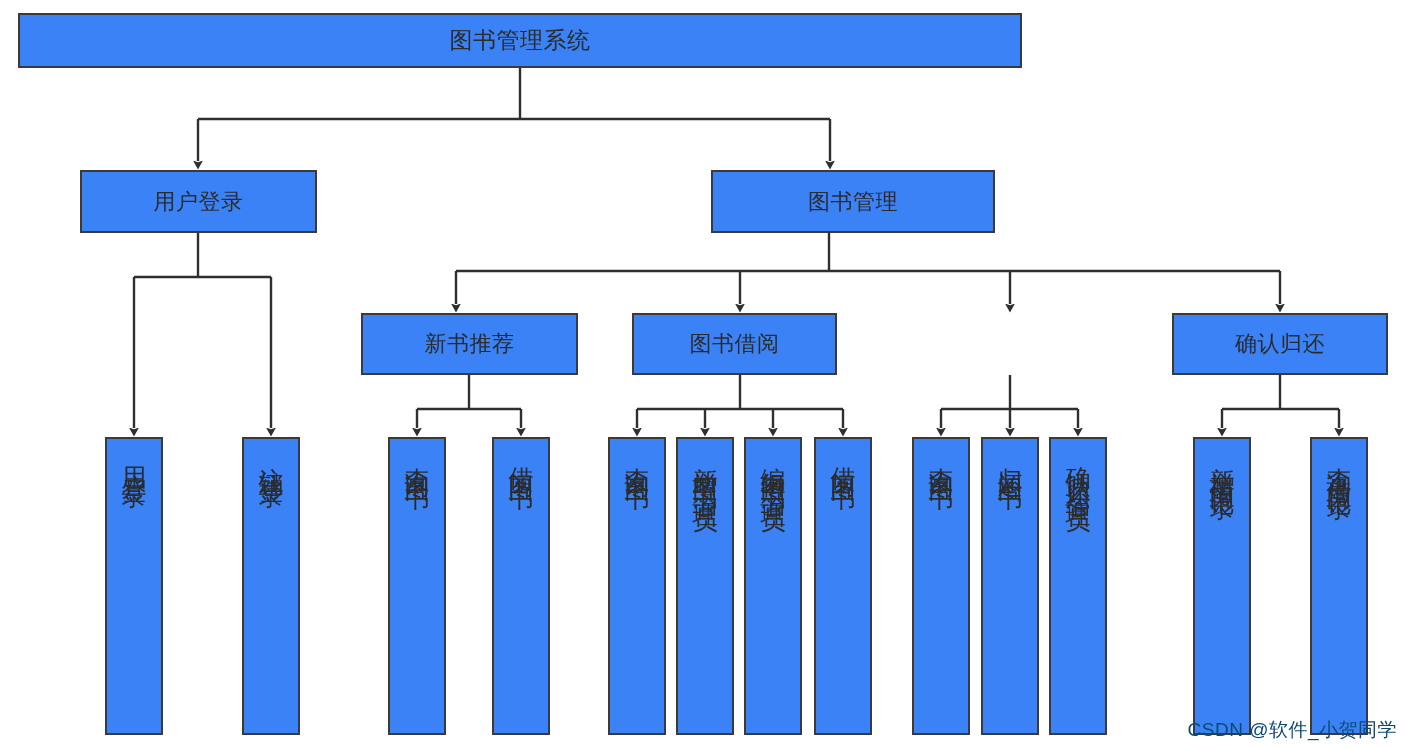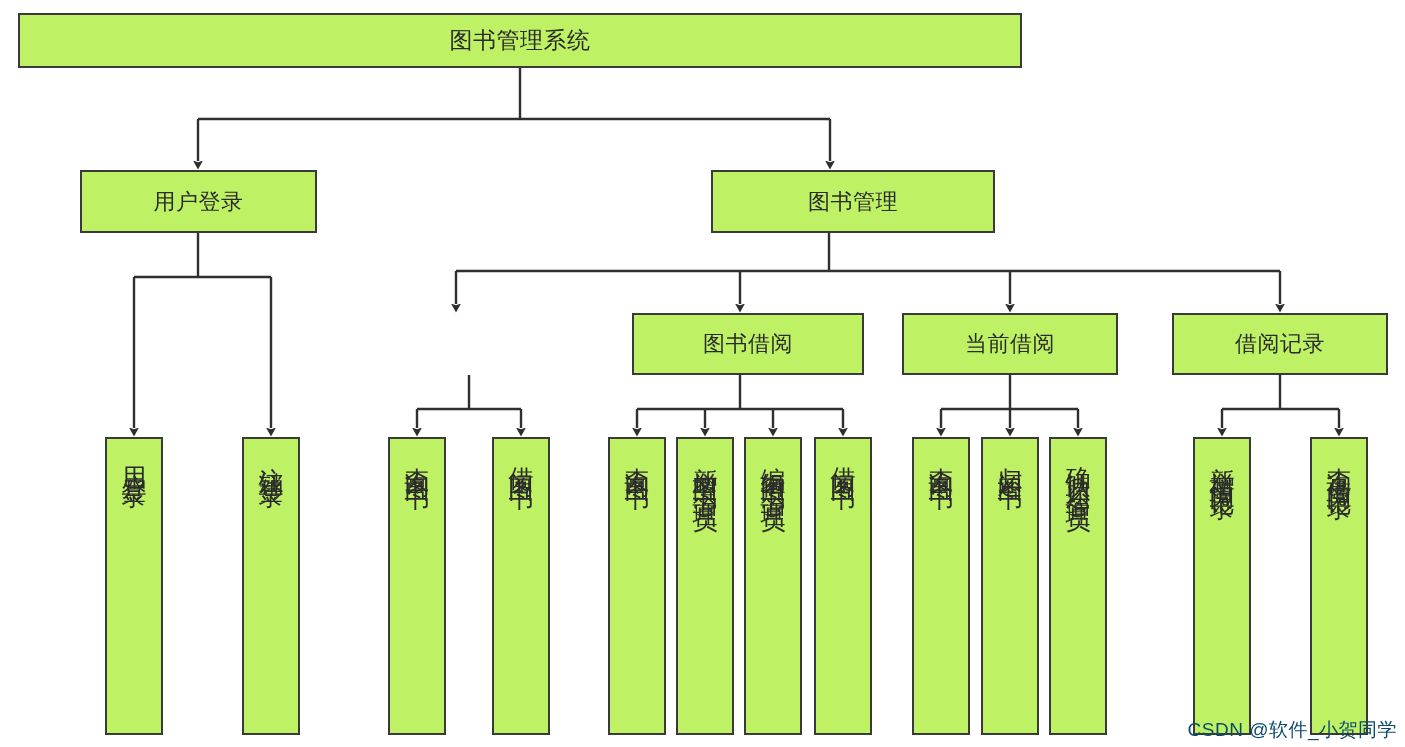--- a/index.html
+++ b/index.html
@@ -15,21 +15,21 @@
     width:1405px;height:747px;
   }
   svg#edges{
     position:absolute;left:0;top:0;
     width:1405px;height:747px;
     pointer-events:none;
   }
   .node{
     position:absolute;
     box-sizing:border-box;
-    background:#bef264;
+    background:#3b82f6;
     border:2.2px solid #3a3a3a;
     display:flex;
     align-items:center;
     justify-content:center;
     color:#2b2b2b;
     z-index:2;
   }
   .node .label{
     display:block;
     line-height:1.15;
@@ -128,31 +128,31 @@
   </div>
 
   <div class="node h" style="left:80px;top:170px;width:237px;height:63px;">
     <span class="label">用户登录</span>
   </div>
 
   <div class="node h" style="left:711px;top:170px;width:284px;height:63px;">
     <span class="label">图书管理</span>
   </div>
 
-
-  <div class="node h" style="left:632px;top:313px;width:232px;height:62px;">
+  <div class="node h" style="left:361px;top:313px;width:217px;height:62px;">
+    <span class="label">新书推荐</span>
+  </div>
+
+  <div class="node h" style="left:632px;top:313px;width:205px;height:62px;">
     <span class="label">图书借阅</span>
   </div>
 
-  <div class="node h" style="left:902px;top:313px;width:216px;height:62px;">
-    <span class="label">当前借阅</span>
-  </div>
 
   <div class="node h" style="left:1172px;top:313px;width:216px;height:62px;">
-    <span class="label">借阅记录</span>
+    <span class="label">确认归还</span>
   </div>
 
   <div class="node v" style="left:105px;top:437px;width:58px;height:298px;">
     <span class="label">用户登录</span>
   </div>
 
   <div class="node v" style="left:242px;top:437px;width:58px;height:298px;">
     <span class="label">注销登录</span>
   </div>
 

